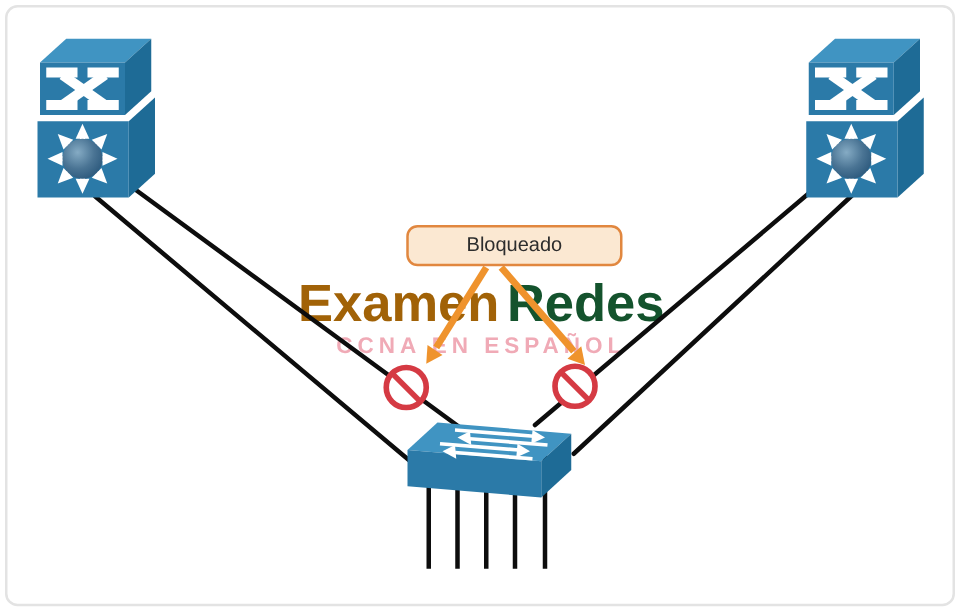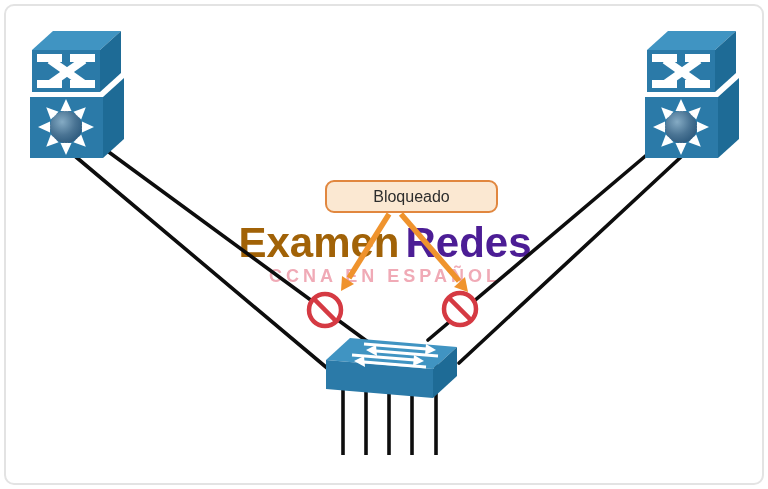--- a/index.html
+++ b/index.html
@@ -10,21 +10,21 @@
   .frame{
     position:absolute;inset:4px;border:2px solid #e3e3e3;border-radius:10px;
     pointer-events:none;
   }
   .watermark{
     position:absolute;left:225px;top:222px;width:320px;text-align:center;
     user-select:none;line-height:1;
   }
   .wm-title{font-size:42px;font-weight:bold;letter-spacing:0px;white-space:nowrap;}
   .wm-title .p1{color:#a16207;}
-  .wm-title .p2{color:#4c1d95;margin-left:6px;}
+  .wm-title .p2{color:#14532d;margin-left:6px;}
   .wm-sub{
     margin-top:3px;font-size:18px;font-weight:bold;letter-spacing:4px;
     color:#f0aab6;white-space:nowrap;
   }
   .svg-layer{position:absolute;left:0;top:0;}
   .callout{
     position:absolute;left:325px;top:180px;width:173px;height:33px;
     background:#fbe8d2;border:2.5px solid #e1873f;border-radius:9px;
     box-sizing:border-box;display:flex;align-items:center;justify-content:center;
     font-size:16px;color:#2d2d2d;

